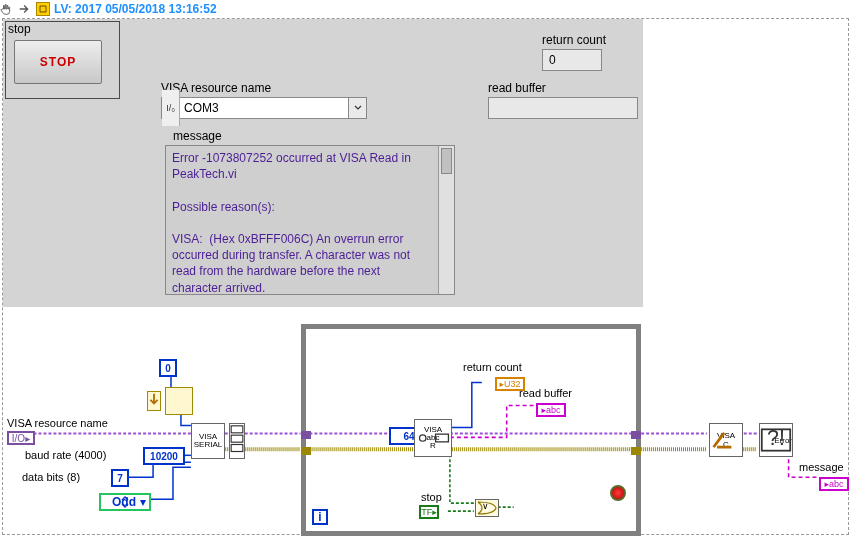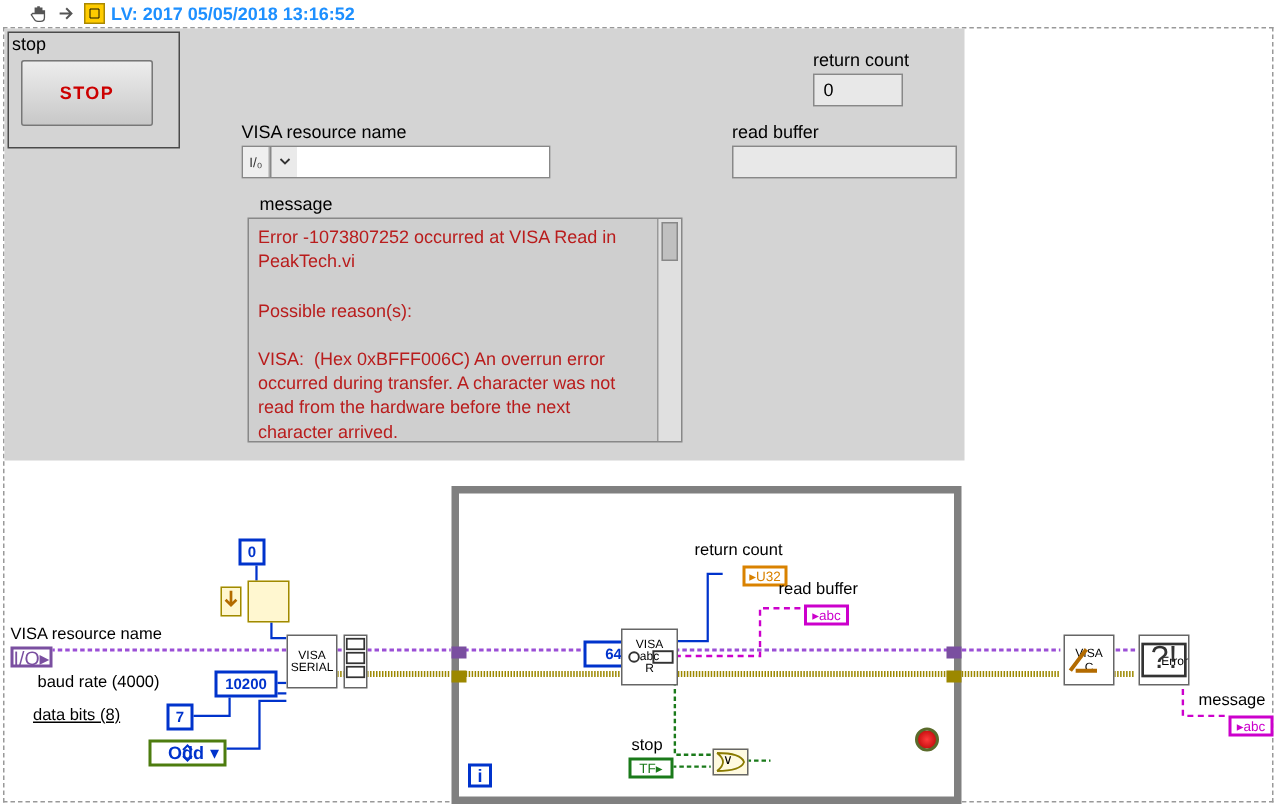--- a/index.html
+++ b/index.html
@@ -1,19 +1,19 @@
 <!DOCTYPE html>
 <html><head>
 <meta charset="utf-8">
 <style>
   * { box-sizing: border-box; margin: 0; padding: 0; font-family: "Segoe UI", Tahoma, sans-serif; font-size: 12px; }
   body { background: #fff; width: 851px; height: 537px; position: relative; }
 
   
-  .header-bar { height: 18px; padding: 1px 20px; display: flex; align-items: center; gap: 4px; color: #1e90ff; font-weight: bold; }
+  .header-bar { height: 18px; padding: 1px 0; display: flex; align-items: center; gap: 4px; color: #1e90ff; font-weight: bold; }
   .header-icon { width: 14px; height: 14px; display: inline-flex; align-items: center; justify-content: center; }
 
   
   .dashed-container {
     position: absolute; left: 2px; top: 18px; right: 2px; bottom: 2px;
     border: 1px dashed #999;
   }
 
   
   .front-panel {
@@ -34,42 +34,42 @@
     border: 1px solid #777; border-radius: 2px;
     color: #cc0000; font-weight: bold; letter-spacing: 1px;
     display: flex; align-items: center; justify-content: center;
   }
 
   .visa-label { position: absolute; left: 158px; top: 62px; }
   .visa-combo {
     position: absolute; left: 158px; top: 78px; width: 206px; height: 22px;
     background: #fff; border: 1px solid #888; display: flex; align-items: center;
   }
-  .io-badge { width: 18px; height: 20px; border-right: 1px solid #aaa; display:flex;align-items:center;justify-content:center; font-size:9px; color:#333; background:#efefef; }
+  .io-badge { width: 18px; height: 36px; border-right: 1px solid #aaa; display:flex;align-items:center;justify-content:center; font-size:9px; color:#333; background:#efefef; }
   .visa-combo .val { flex: 1; padding: 0 4px; }
   .visa-combo .dd { width: 18px; height: 20px; background:#eaeaea; border-left:1px solid #888; display:flex;align-items:center;justify-content:center; }
 
   .ret-label { position: absolute; left: 539px; top: 14px; }
   .ret-field {
     position: absolute; left: 539px; top: 30px; width: 60px; height: 22px;
     background: #e8e8e8; border: 1px solid #888; display:flex;align-items:center; padding:0 6px;
   }
 
   .rb-label { position: absolute; left: 485px; top: 62px; }
   .rb-field {
     position: absolute; left: 485px; top: 78px; width: 150px; height: 22px;
     background: #e8e8e8; border: 1px solid #888;
   }
 
   .msg-label { position: absolute; left: 170px; top: 110px; }
   .msg-area {
     position: absolute; left: 162px; top: 126px; width: 290px; height: 150px;
     background: #cfcfcf; border: 1px solid #888; display: flex;
   }
-  .msg-text { flex: 1; padding: 4px 6px; color: #b91c1c; line-height: 1.35; overflow: hidden; }
+  .msg-text { flex: 1; padding: 4px 6px; color: #4c1d95; line-height: 1.35; overflow: hidden; }
   .msg-scroll { width: 16px; background: #e0e0e0; border-left:1px solid #999; position:relative; }
   .msg-scroll .thumb { position:absolute; top:2px; left:2px; right:2px; height:26px; background:#c0c0c0; border:1px solid #888; }
 
   
   .bd { position: absolute; left: 0; top: 0; right: 0; bottom: 0; }
   .bd svg { position:absolute; left:0; top:0; width:100%; height:100%; pointer-events:none; }
 
   .while-loop {
     position: absolute; left: 298px; top: 305px; width: 340px; height: 212px;
     border: 5px solid #808080;
@@ -85,26 +85,26 @@
 
   .node {
     position: absolute; background: #fff; border: 1px solid #666;
     display:flex; align-items:center; justify-content:center; font-size:10px; text-align:center;
   }
   .blue-box { border: 2px solid #0033cc; color:#0033cc; background:#fff; font-weight:bold; }
   .yellow-node { background:#fff7d0; border:1px solid #a08a00; }
   .pink-ind { border:2px solid #cc00cc; color:#cc00cc; font-size:9px; }
   .orange-ind { border:2px solid #d98200; color:#d98200; font-size:9px;margin-left:12px; }
   .green-ctrl { border:2px solid #1a7a1a; color:#1a7a1a; font-size:9px; }
-  .purple-ctrl { border:2px solid #7a4fa0; color:#7a4fa0; font-size:13px; }
+  .purple-ctrl { border:2px solid #7a4fa0; color:#7a4fa0; font-size:10px; }
 
   .bd-label { position:absolute; font-size:11px; color:#000; }
 
   .ring {
-    position:absolute; border:2px solid #4d7c0f; background:#fff; display:flex; align-items:center;
+    position:absolute; border:2px solid #22c55e; background:#fff; display:flex; align-items:center;
   }
   .ring .arrows { width:14px; display:flex; flex-direction:column; align-items:center; border-right:2px solid #0033cc; }
   .ring .txt { padding:0 4px; color:#0033cc; font-weight:bold; }
 
   .tunnel { position:absolute; width:10px; height:8px; background:#7a4fa0; }
   .tunnel.y { background:#9c8800; }
 </style>
 </head>
 <body>
 
@@ -135,20 +135,21 @@
     <div class="stop-frame">
       <span class="fp-label">stop</span>
       <div class="stop-button">
         <span>STOP</span>
       </div>
     </div>
 
     <span class="fp-label visa-label">VISA resource name</span>
     <div class="visa-combo">
       <span class="io-badge">I/₀</span>
+      <span class="val">COM3</span>
       <span class="dd">
         <svg width="8" height="8" viewBox="0 0 8 8">
             <path d="M1 2 l3 3 3 -3" fill="none" stroke="#333" stroke-width="1.2"></path>
           </svg>
       </span>
     </div>
 
     <span class="fp-label ret-label">return count</span>
     <div class="ret-field">
       <span>0</span>
@@ -235,21 +236,21 @@
       <svg width="12" height="28" viewBox="0 0 12 28">
           <rect x="1" y="1" width="10" height="6" fill="none" stroke="#333"></rect>
           <rect x="1" y="9" width="10" height="6" fill="none" stroke="#333"></rect>
           <rect x="1" y="17" width="10" height="6" fill="none" stroke="#333"></rect>
         </svg>
     </div>
 
     <span class="bd-label" style="left:22px; top:430px;">baud rate (4000)</span>
     <div class="node blue-box" style="left:140px; top:428px; width:42px; height:18px;">10200</div>
 
-    <span class="bd-label" style="left:19px; top:452px;text-decoration:underline;">data bits (8)</span>
+    <span class="bd-label" style="left:19px; top:452px;">data bits (8)</span>
     <div class="node blue-box" style="left:108px; top:450px; width:18px; height:18px;">7</div>
 
     <div class="ring" style="left:96px; top:474px; width:52px; height:18px;">
       <span class="arrows">
         <svg width="8" height="14" viewBox="0 0 8 14">
             <path d="M1 5 l3 -3 3 3 M1 9 l3 3 3 -3" stroke="#0033cc" stroke-width="1.3" fill="none"></path>
           </svg>
       </span>
       <span class="txt">Odd</span>
       <span style="color:#0033cc;padding-right:3px;">▾</span>
@@ -267,21 +268,21 @@
         </svg>
     </div>
 
     <span class="bd-label" style="left:460px; top:342px;">return count</span>
     <div class="node orange-ind" style="left:480px; top:358px; width:30px; height:14px;">▸U32</div>
 
     <span class="bd-label" style="left:516px; top:368px;">read buffer</span>
     <div class="node pink-ind" style="left:533px; top:384px; width:30px; height:14px;">▸abc</div>
 
     <span class="bd-label" style="left:418px; top:472px;">stop</span>
-    <div class="node green-ctrl" style="left:416px; top:486px; width:30px; height:14px;">TF▸</div>
+    <div class="node green-ctrl" style="left:416px; top:486px; width:20px; height:14px;">TF▸</div>
 
     <div class="node" style="left:472px; top:480px; width:24px; height:18px; background:#fffae0;">
       <svg width="22" height="16" viewBox="0 0 22 16">
           <path d="M2 2 Q10 8 2 14 M2 2 Q18 2 20 8 Q18 14 2 14" fill="none" stroke="#8a7a00" stroke-width="1.2"></path>
         </svg>
       <span style="position:absolute; left:6px; top:1px; font-size:9px;">∨</span>
     </div>
 
     <div class="node" style="left:706px; top:404px; width:34px; height:34px; flex-direction:column;">
       <span style="font-size:8px; white-space:pre">VISA

